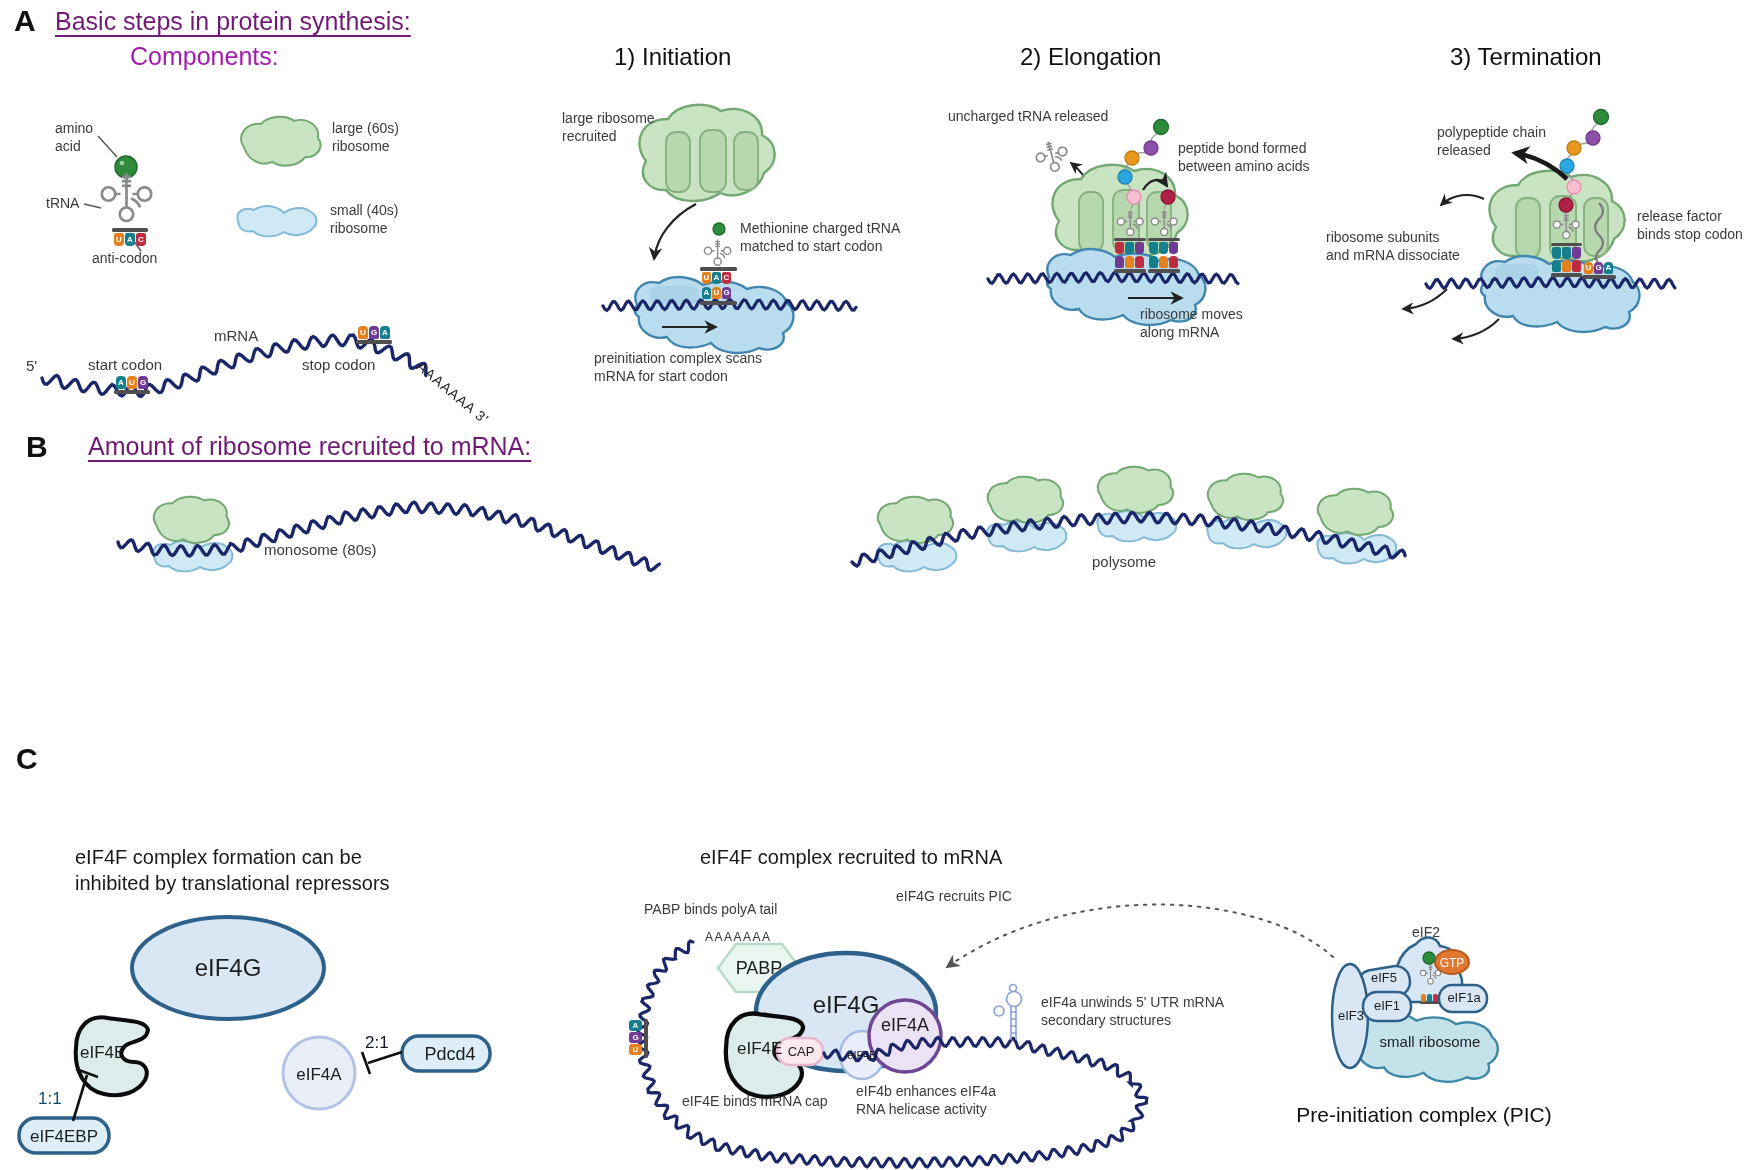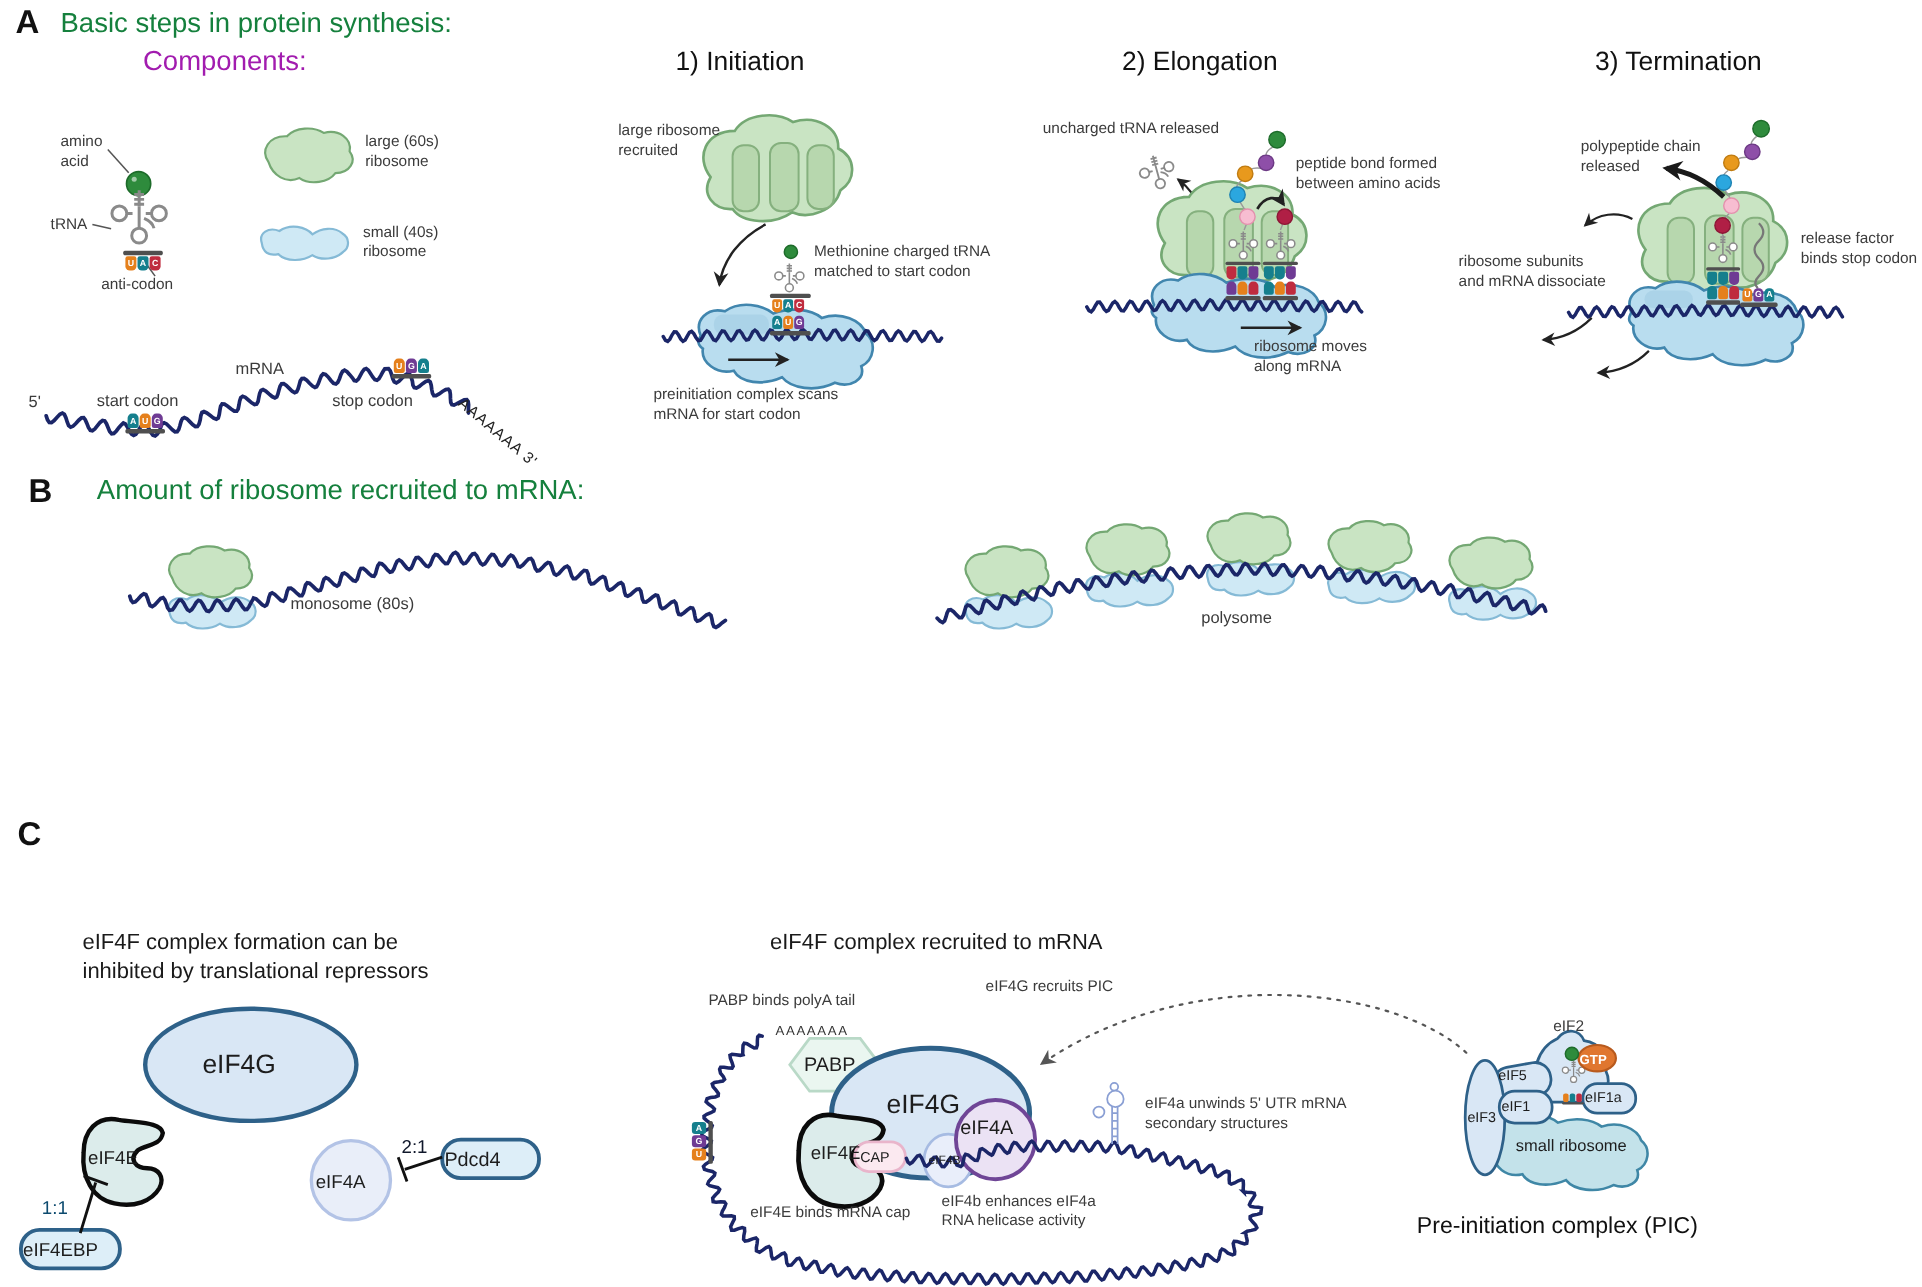--- a/index.html
+++ b/index.html
@@ -3,30 +3,30 @@
 <meta charset="utf-8">
 <style>
   html,body{margin:0;padding:0;background:#fff}
   #fig{position:relative;width:1747px;height:1170px;background:#fff;
        font-family:"Liberation Sans",sans-serif;overflow:hidden}
   #art{position:absolute;left:0;top:0;z-index:1}
   .lbl{position:absolute;white-space:pre-line;color:var(--annotation);
        font-size:14px;line-height:1.28;z-index:4}
   .hdr{font-size:24px;color:#111}
   .comp-hdr{font-size:25px;color:#a21caf}
-  .title{font-size:25px;color:#15803d;
+  .title{font-size:25px;color:#701a75;text-decoration:underline;
          text-underline-offset:5px;text-decoration-thickness:2px}
   .title-c{font-size:23px}
   .panel-letter{font-size:30px;font-weight:700;color:#111}
   .caption{font-size:20px;color:#1a1a1a}
-  .center{text-align:left}
+  .center{text-align:center}
   .shape-lbl{color:#1d1d1d}
   .s24{font-size:24px}.s18{font-size:18px}.s17{font-size:17px}
   .s15{font-size:15px}.s13{font-size:13px}.s12{font-size:12px}.s11{font-size:11px}
-  .white{color:#fff;font-weight:700}
+  .white{color:#fff;font-weight:400}
   .polya{letter-spacing:1px;color:#222;transform:rotate(40deg);transform-origin:left top}
   .aaa{letter-spacing:1.5px;color:#333;font-size:12px}
   .nts{position:absolute;display:flex;gap:1px;z-index:5}
   .vnts{flex-direction:column}
   .nt{width:10px;height:13px;border-radius:4px 4px 2px 2px;color:#fff;
       font-size:8px;font-weight:700;line-height:13px;text-align:center}
   .nt.down{border-radius:2px 2px 4px 4px}
   .nt.s{width:9px;height:12px;line-height:12px}
   .nt.v{width:13px;height:11px;line-height:11px;border-radius:3px}
   .nt.tiny{width:5px;height:8px;border-radius:2px}

